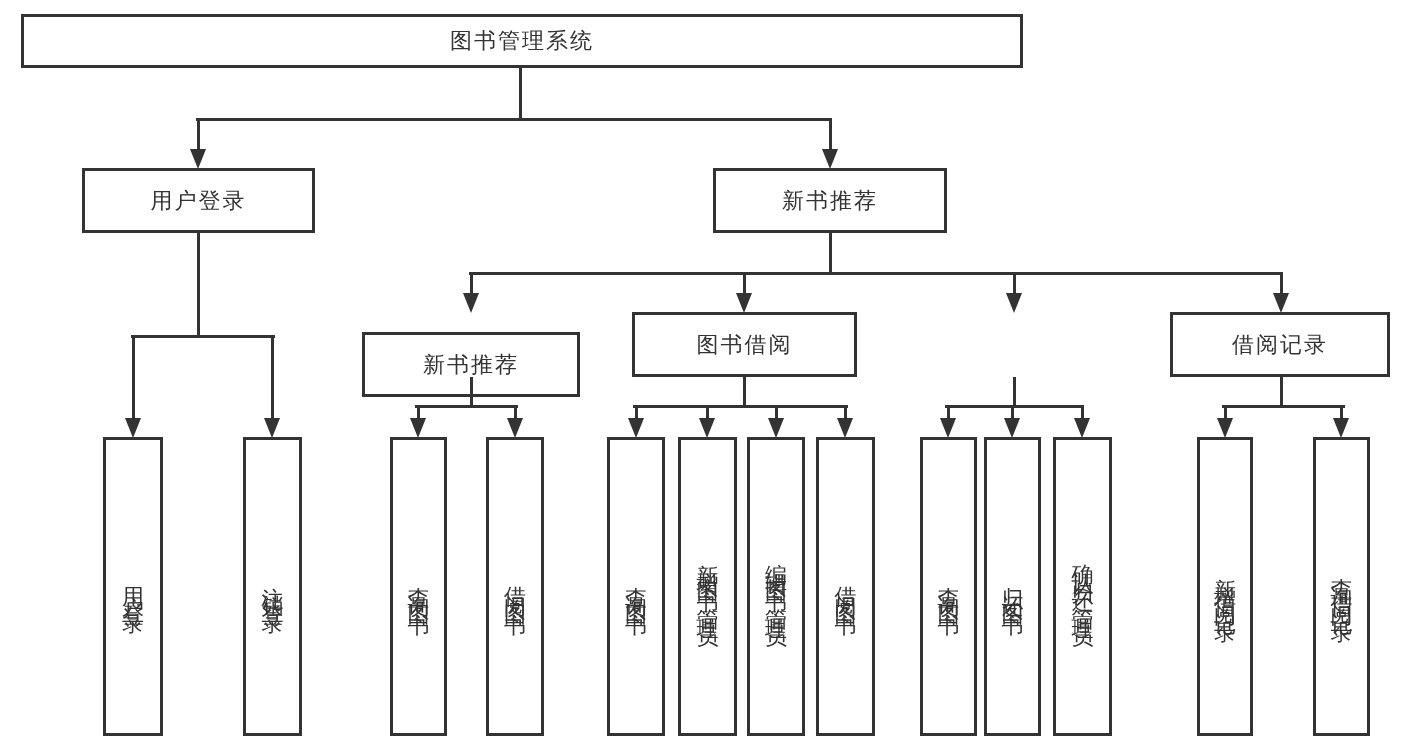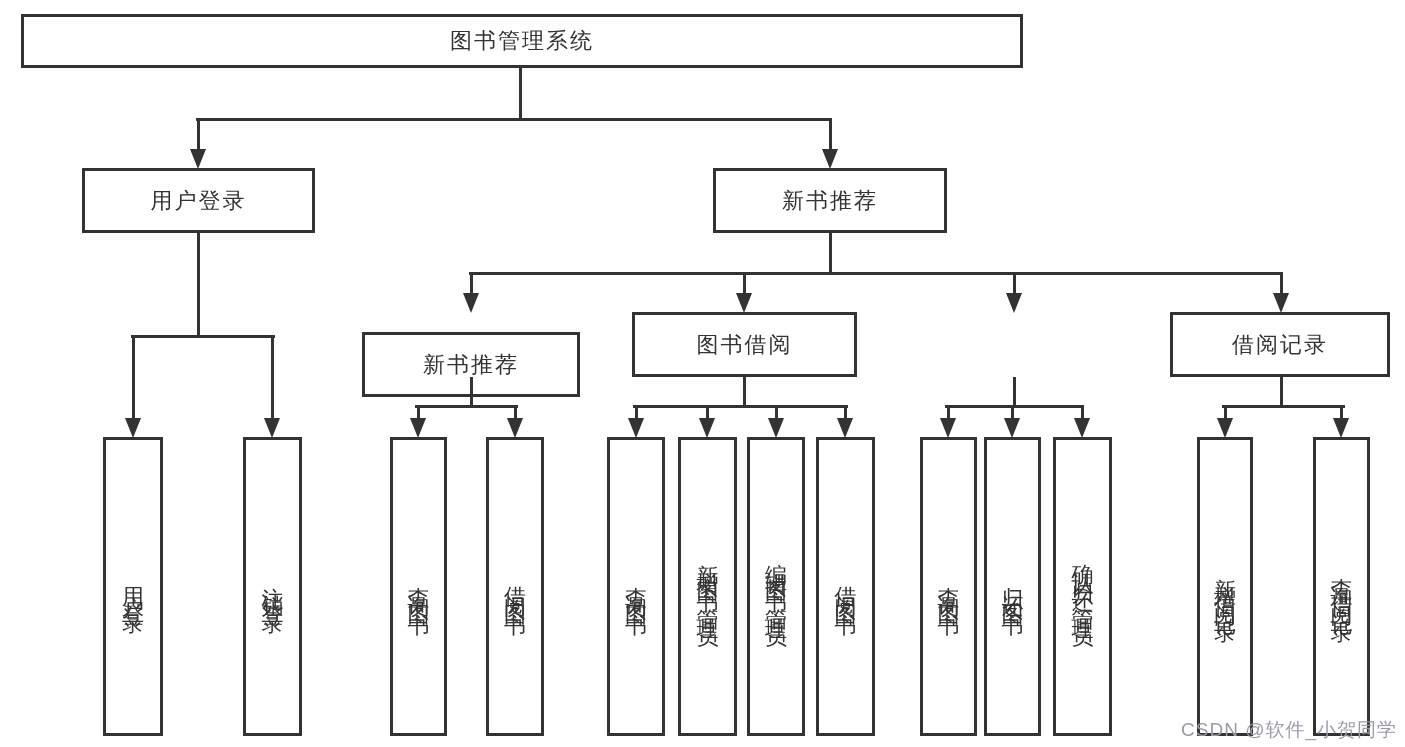--- a/index.html
+++ b/index.html
@@ -153,15 +153,14 @@
     <span>确认归还（管理员）</span>
   </div>
 
   <div class="box vbox" style="left:1197px;top:437px;width:56px;height:299px;">
     <span>新增借阅记录</span>
   </div>
   <div class="box vbox" style="left:1313px;top:437px;width:57px;height:299px;">
     <span>查询借阅记录</span>
   </div>
 
-  <div class="watermark">CSDN @软件_小贺同学</div>
 
 </div>
 
 </body></html>

